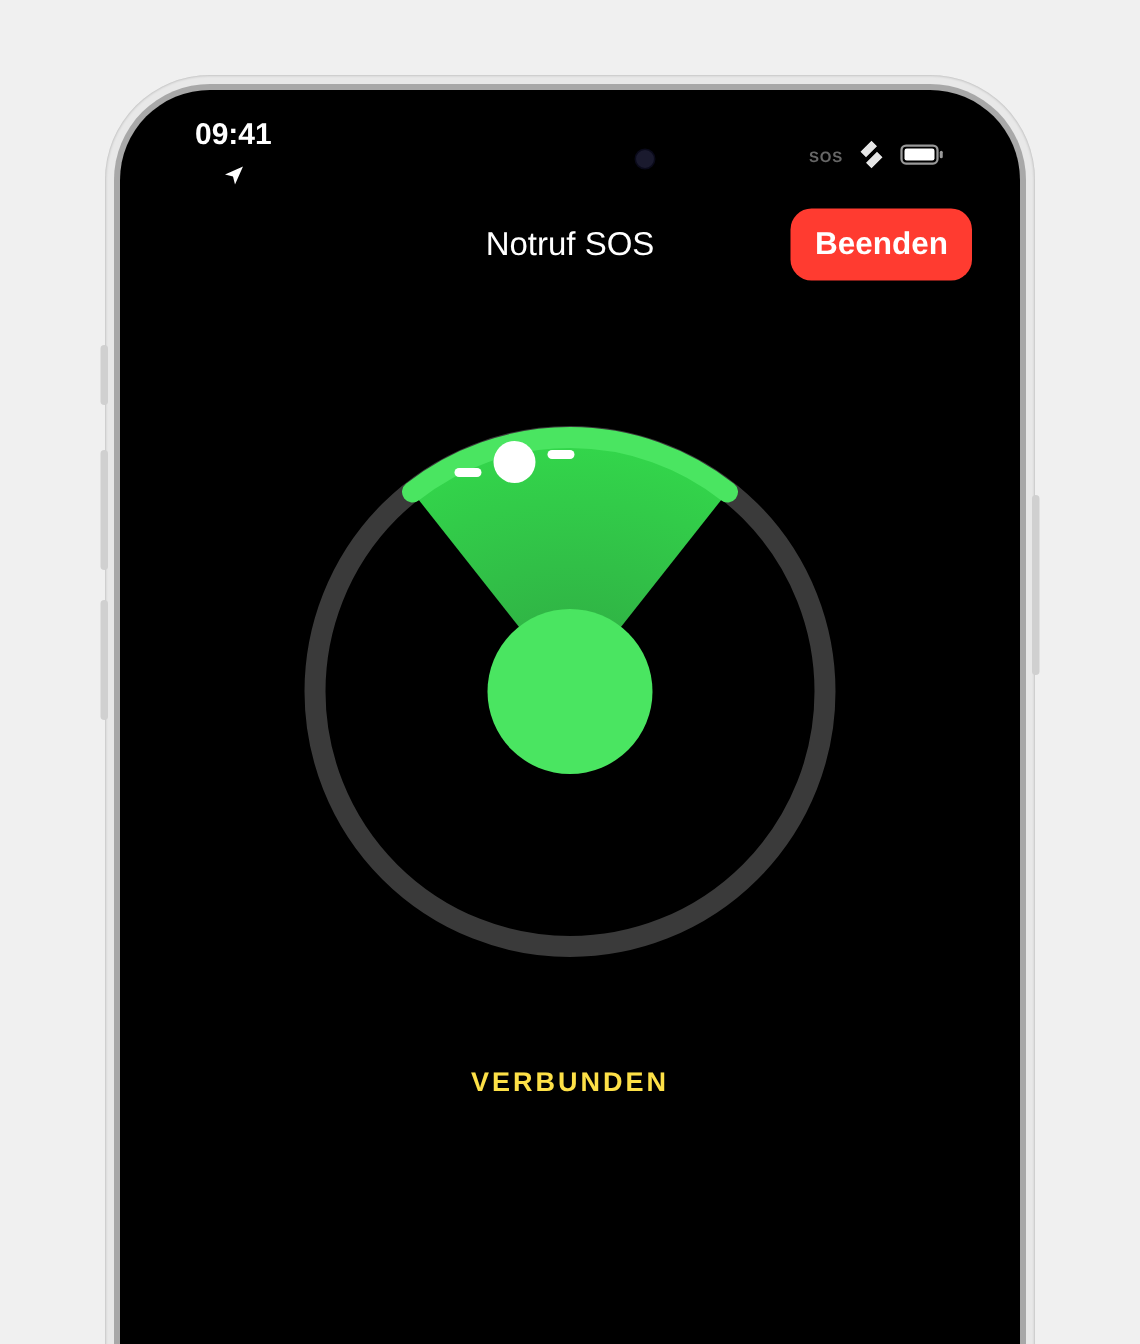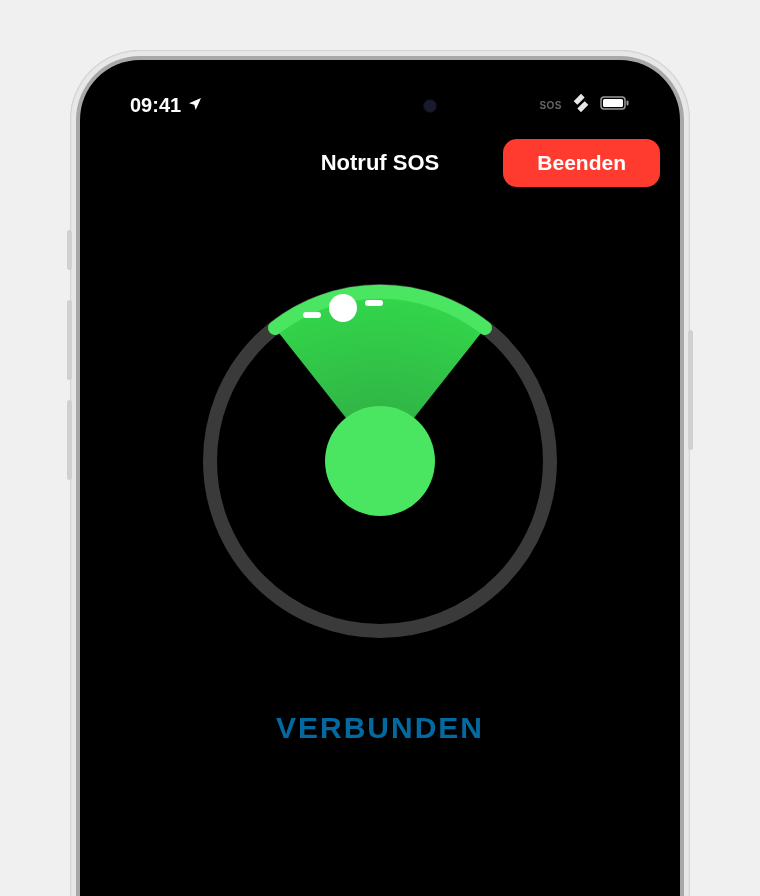--- a/index.html
+++ b/index.html
@@ -90,20 +90,21 @@
       height: 60px;
       color: #fff;
     }
     
     .status-left {
       display: flex;
       align-items: center;
       gap: 6px;
       font-weight: 600;
       font-size: 20px;
+      flex-direction: column;
     }
     
     .status-right {
       display: flex;
       align-items: center;
       gap: 8px;
       text-align: center;
     }
     
     .location-arrow {
@@ -121,31 +122,31 @@
       display: flex;
       justify-content: center;
       align-items: center;
       padding: 30px 32px 0;
       position: relative;
     }
     
     .header-title {
       color: #fff;
       font-size: 22px;
-      font-weight: 700;
+      font-weight: 400;
       text-align: center;
     }
     
     .end-button {
       position: absolute;
-      right: 20px;
+      right: 32px;
       background: #ff3b30;
       color: #fff;
       border: none;
-      padding: 12px 34px;
+      padding: 12px 16px;
       border-radius: 14px;
       font-size: 21px;
       font-weight: 600;
       cursor: pointer;
       text-align: right;
     }
     
     .radar-container {
       display: flex;
       justify-content: center;
@@ -154,22 +155,22 @@
     }
     
     .radar {
       width: 370px;
       height: 370px;
       position: relative;
     }
     
     .status-text {
       text-align: center;
-      color: #0369a1;
-      font-size: 30px;
+      color: #fde047;
+      font-size: 18px;
       font-weight: 700;
       letter-spacing: 2px;
       margin-top: 65px;
     }
   </style>
 </head>
 <body>
 
 <div class="phone-frame">
   <div class="side-button side-btn-left-1"></div>

